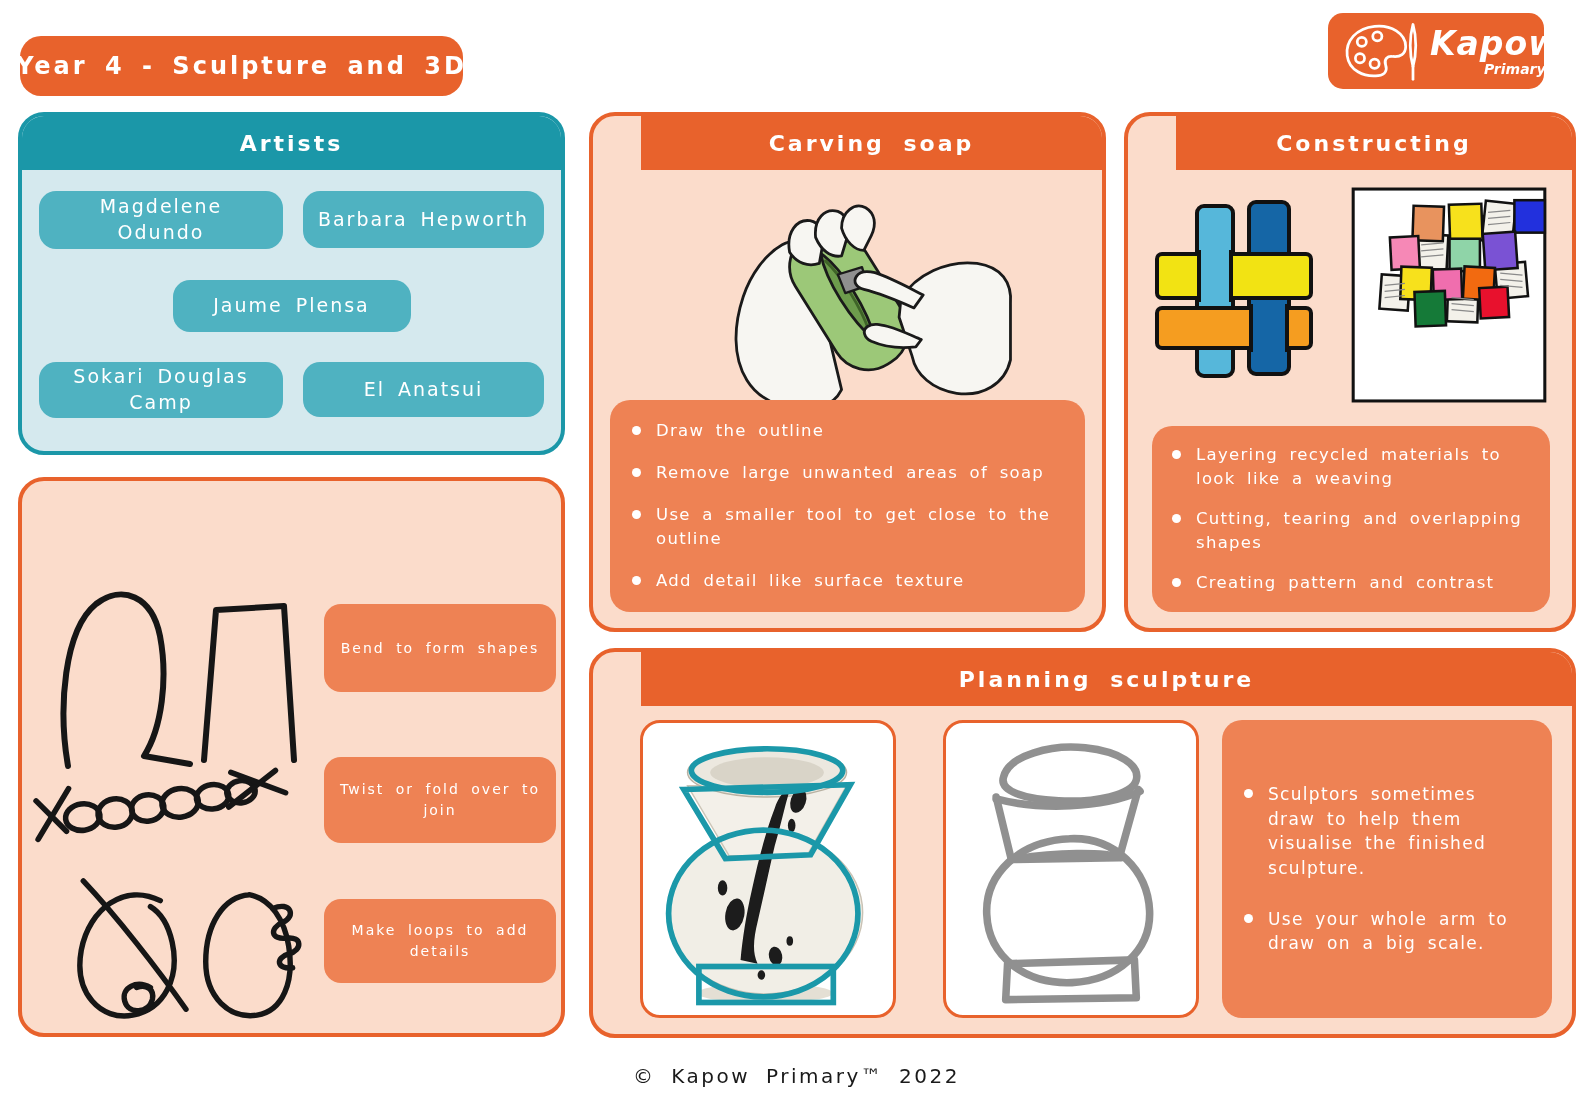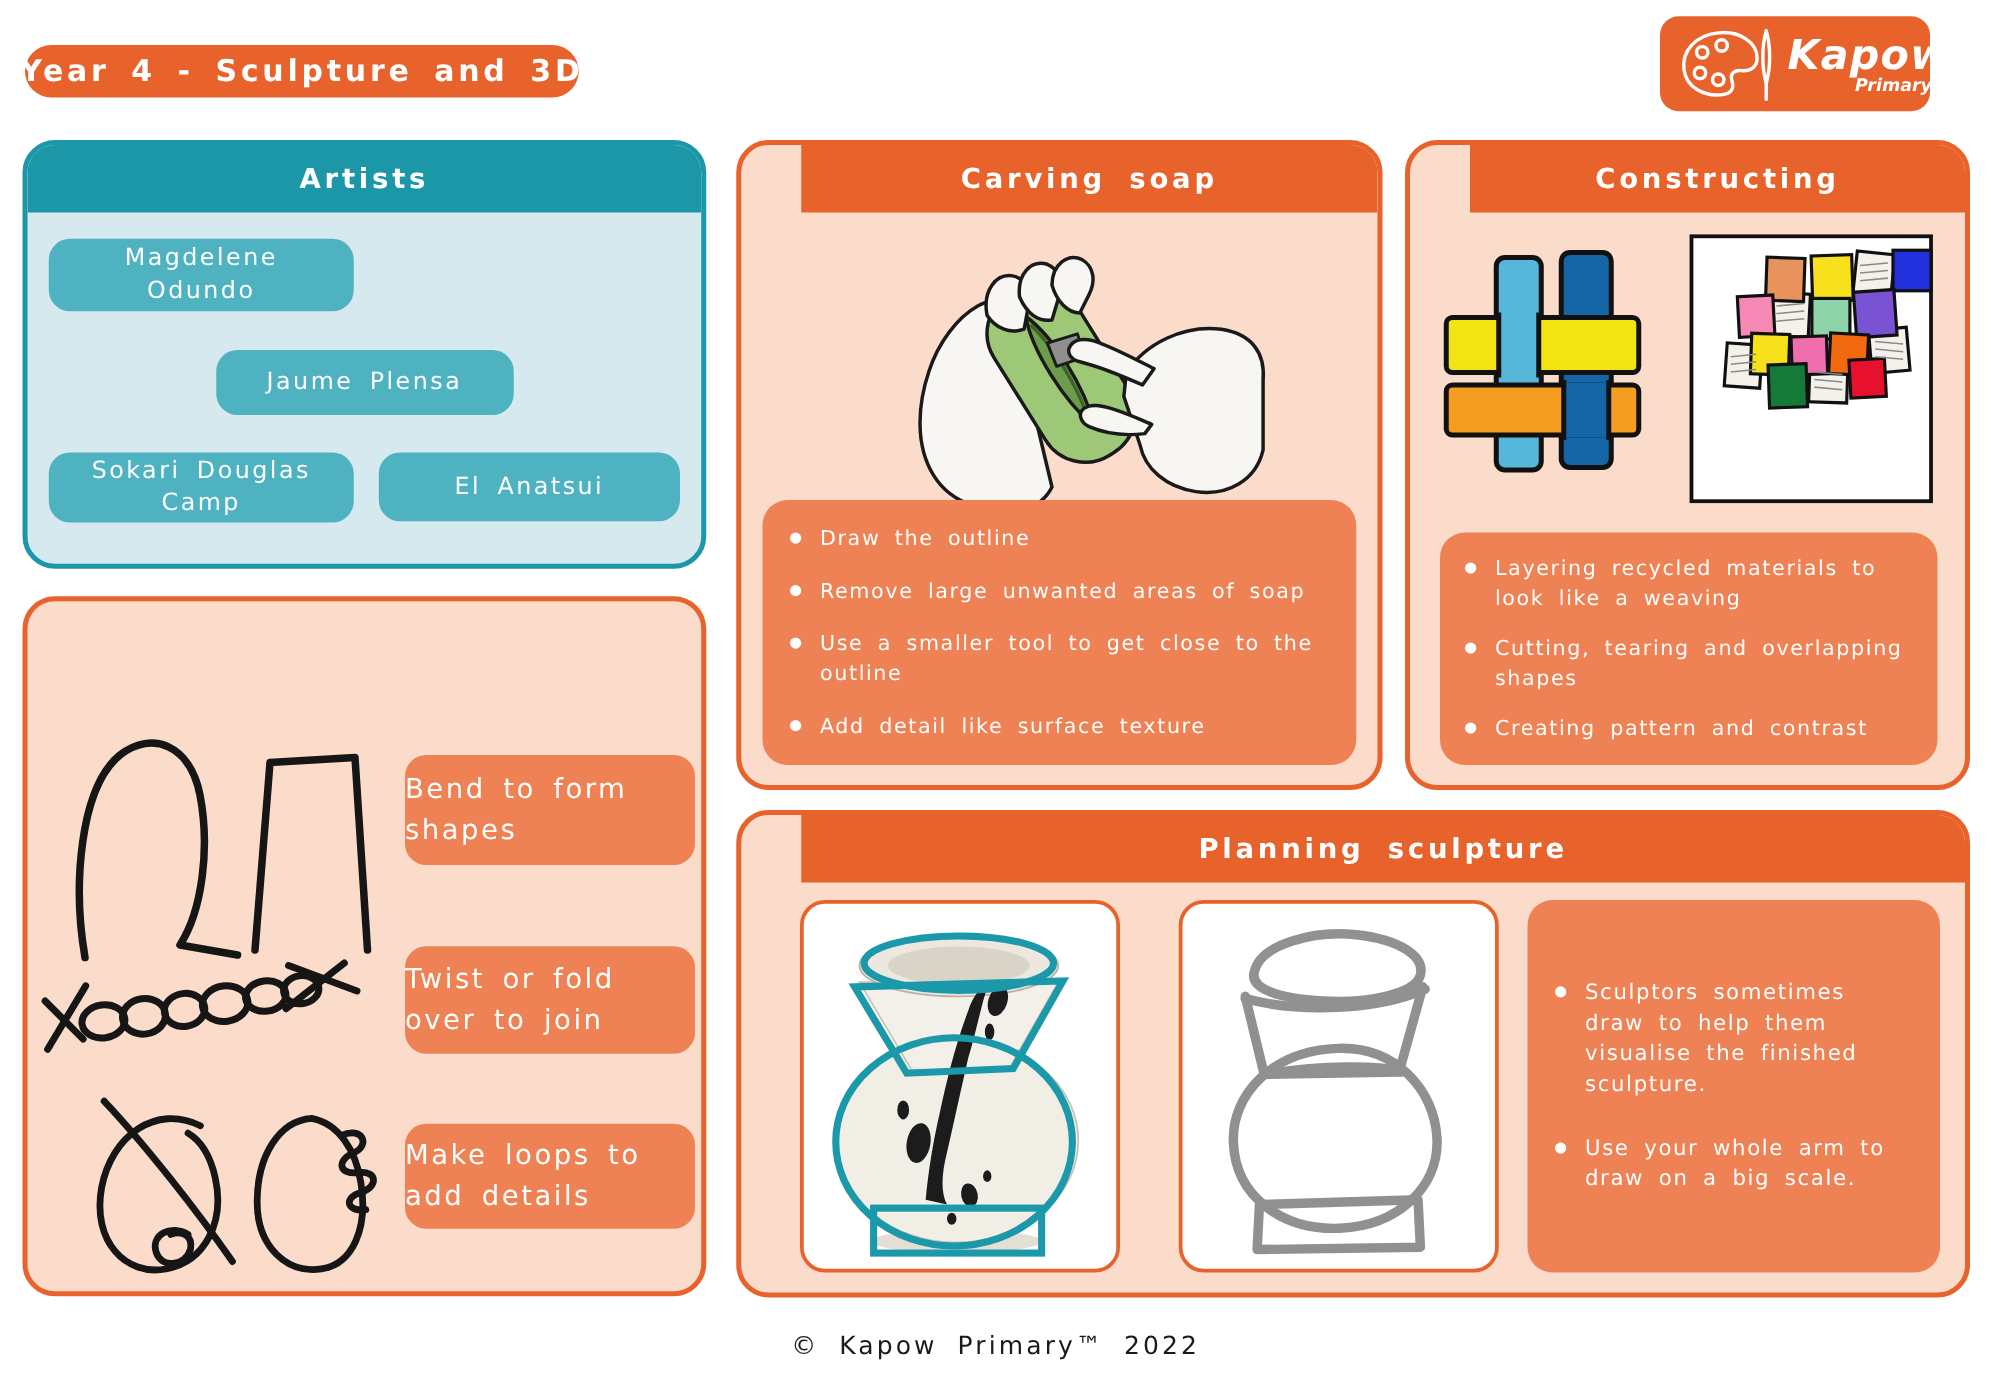--- a/index.html
+++ b/index.html
@@ -6,21 +6,21 @@
     --orange:#e8622c; --orange-mid:#ee8254; --peach:#fbdccb;
     --teal:#1b97a8; --teal-light:#d5e9ee; --teal-btn:#4fb2c1;
     --ink:#1f1f1f; --white:#ffffff;
   }
   *{box-sizing:border-box;margin:0;padding:0;}
   html,body{background:#fff;}
   body{font-family:"DejaVu Sans", sans-serif;color:var(--ink);}
   #page{position:relative;width:1593px;height:1118px;background:#fff;overflow:hidden;}
 
   
-  .title-pill{position:absolute;left:20px;top:36px;width:443px;height:42px;
+  .title-pill{position:absolute;left:20px;top:36px;width:443px;height:60px;
     background:var(--orange);border-radius:21px;display:flex;align-items:center;justify-content:center;}
   .title-pill span{color:#fff;font-size:24px;font-weight:bold;letter-spacing:3px;word-spacing:6px;white-space:nowrap;}
 
   
   .logo{position:absolute;left:1328px;top:13px;width:216px;height:76px;background:var(--orange);
     border-radius:15px;display:flex;align-items:center;padding:6px 12px 6px 10px;}
   .logo svg{flex:0 0 auto;}
   .logo-text{margin-left:6px;display:flex;flex-direction:column;align-items:flex-end;line-height:1;}
   .logo-brand{color:#fff;font-size:33px;font-weight:bold;font-style:italic;letter-spacing:1px;}
   .logo-sub{color:#fff;font-size:14px;font-weight:bold;font-style:italic;margin-top:2px;}
@@ -64,22 +64,22 @@
   #constructing li{margin:8px 0;}
 
   
   #constructing{left:1124px;top:112px;width:452px;height:520px;}
   .weave-illo{position:absolute;left:26px;top:80px;width:162px;height:190px;}
   .collage-illo{position:absolute;right:24px;top:70px;width:198px;height:218px;}
 
   
   #wire{left:18px;top:477px;width:547px;height:560px;}
   .pill-orange{position:absolute;background:var(--orange-mid);color:#fff;border-radius:17px;
-    display:flex;align-items:center;justify-content:center;
-    font-size:22px;letter-spacing:2px;word-spacing:5px;line-height:1.5;}
+    display:flex;align-items:center;justify-content:center;text-align:center;
+    font-size:14px;letter-spacing:2px;word-spacing:5px;line-height:1.5;}
   #wire-label-0{left:302px;top:123px;width:232px;height:88px;}
   #wire-label-1{left:302px;top:276px;width:232px;height:86px;}
   #wire-label-2{left:302px;top:418px;width:232px;height:84px;}
   .wire1{position:absolute;left:32px;top:92px;width:250px;height:210px;}
   .wire2{position:absolute;left:8px;top:278px;width:284px;height:104px;}
   .wire3{position:absolute;left:42px;top:390px;width:240px;height:158px;}
 
   
   #planning{left:589px;top:648px;width:987px;height:390px;}
   .plan-card{position:absolute;top:68px;width:256px;height:298px;background:#fff;
@@ -120,20 +120,23 @@
     </div>
   </div>
 
   <div id="artists" class="panel panel-teal">
     <div class="panel-hd">
       <span>Artists</span>
     </div>
     <div class="artist-row r1">
       <div class="pill-teal pt-a">
         <span>Magdelene Odundo</span>
+      </div>
+      <div class="pill-teal pt-b">
+        <span>Barbara Hepworth</span>
       </div>
     </div>
     <div class="artist-row r2 center">
       <div class="pill-teal pt-c">
         <span>Jaume Plensa</span>
       </div>
     </div>
     <div class="artist-row r3">
       <div class="pill-teal pt-d">
         <span>Sokari Douglas Camp</span>

